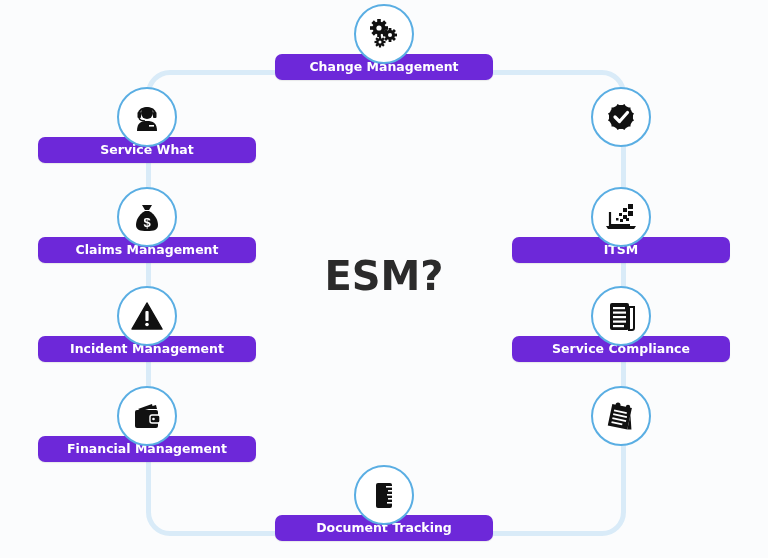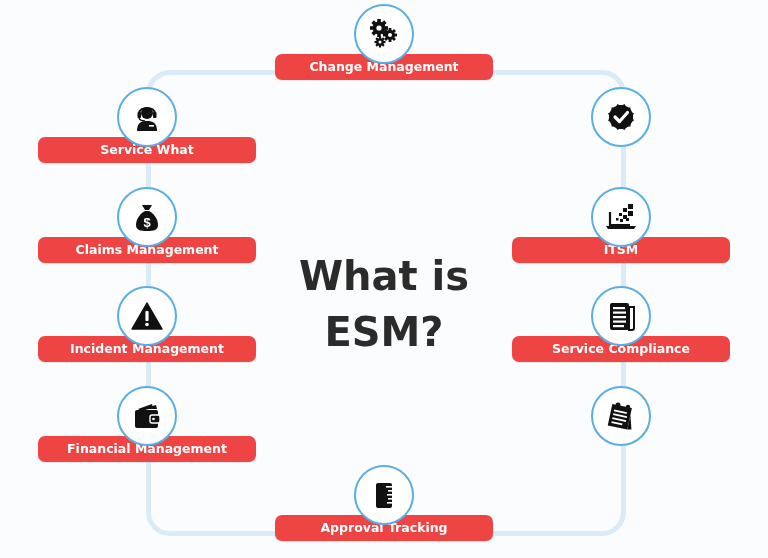--- a/index.html
+++ b/index.html
@@ -14,37 +14,36 @@
   }
   .node { position: absolute; width: 218px; height: 90px; }
   .circle {
     position: absolute; left: 50%; top: 0; width: 56px; height: 56px; margin-left: -30px;
     border: 2px solid #5aaee3; border-radius: 50%; background: #ffffff;
     display: flex; align-items: center; justify-content: center; z-index: 3;
   }
   .circle svg { width: 34px; height: 34px; display: block; }
   .pill {
     position: absolute; left: 0; top: 50px; width: 218px; height: 26px;
-    background: #ef4444; border-radius: 7px; color: #ffffff;
+    background: #6d28d9; border-radius: 7px; color: #ffffff;
     font-size: 12.5px; font-weight: bold; text-align: center; line-height: 26px;
     z-index: 2; box-shadow: 0 1px 1px rgba(0,0,0,0.08);
   }
   .title {
     position: absolute; left: 270px; top: 248px; width: 228px; text-align: center;
     color: #2b2b2b; font-weight: bold; font-size: 40px; line-height: 56px; z-index: 1;
   }
   .title span { display: block; }
 </style>
 </head>
 <body>
 
 <div class="loop"></div>
 
 <div class="title">
-  <span>What is</span>
   <span>ESM?</span>
 </div>
 
 <div class="node" style="left:275px; top:4px;">
   <div class="circle">
     <svg viewBox="0 0 34 34">
       <g fill="#111">
         <circle cx="12" cy="11" r="6.5"></circle>
         <g transform="translate(12 11)">
           <rect x="-1.8" y="-9" width="3.6" height="18"></rect>
@@ -205,14 +204,14 @@
       <rect x="9" y="5" width="16" height="25" rx="2" fill="#111"></rect>
       <g fill="#fff">
         <rect x="19" y="8" width="6" height="1.6"></rect>
         <rect x="21" y="12" width="4" height="1.6"></rect>
         <rect x="20" y="16" width="5" height="1.6"></rect>
         <rect x="21" y="20" width="4" height="1.6"></rect>
         <rect x="20" y="24" width="5" height="1.6"></rect>
       </g>
     </svg>
   </div>
-  <div class="pill">Approval Tracking</div>
+  <div class="pill">Document Tracking</div>
 </div>
 
 </body></html>

